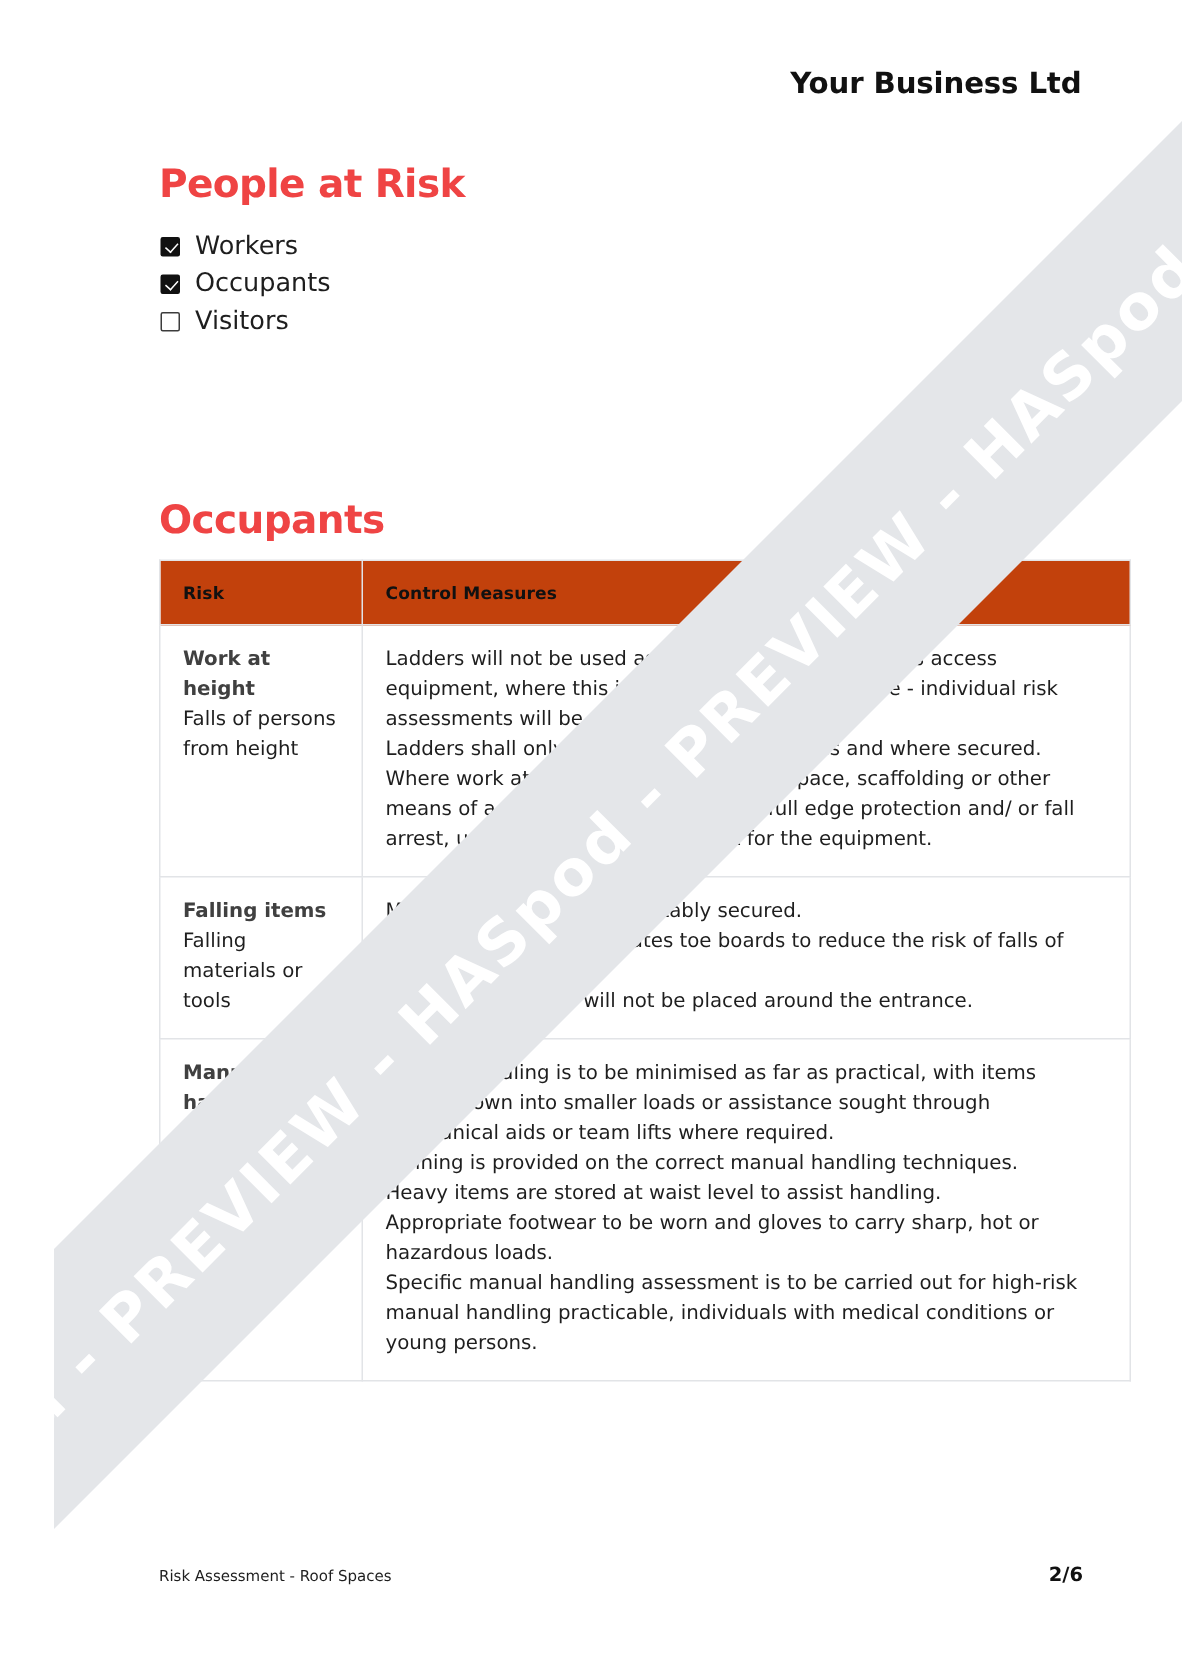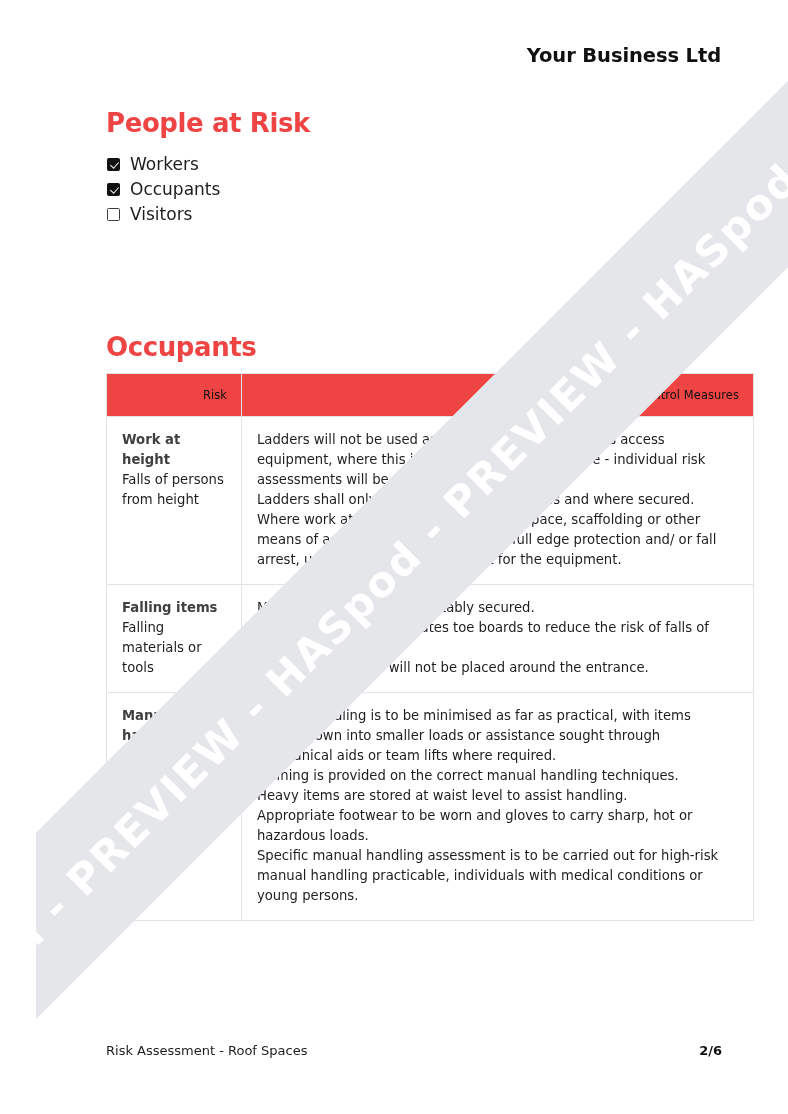--- a/index.html
+++ b/index.html
@@ -136,27 +136,26 @@
     table-layout: fixed;
     background: #ffffff;
   }
   #controls-table th,
   #controls-table td {
     border: 1px solid #e2e4e7;
     vertical-align: top;
     text-align: left;
   }
   #controls-table thead th {
-    background: #ef4444;
+    background: #c2410c;
     font-size: 11.4px;
-    font-weight: 400;
+    font-weight: 700;
     color: #111111;
     padding: 14px 14px 14px 15px;
     letter-spacing: 0.1px;
-    text-align: right;
   }
   .col-risk { width: 135px; }
   .col-measures { width: 512px; }
   #controls-table tbody td {
     padding: 13px 14px 14px 15px;
     font-size: 13.2px;
     line-height: 20px;
     color: #1e1e1e;
   }
   td.risk-cell { padding-right: 10px; }
@@ -172,21 +171,21 @@
   #footer {
     position: absolute;
     left: 70px;
     right: 70px;
     top: 1043px;
     display: flex;
     justify-content: space-between;
     align-items: baseline;
   }
   #footer-doc {
-    font-size: 13px;
+    font-size: 10px;
     color: #1e1e1e;
   }
   #footer-page {
     font-size: 13px;
     font-weight: 700;
     color: #111111;
   }
 </style>
 </head>
 <body>

